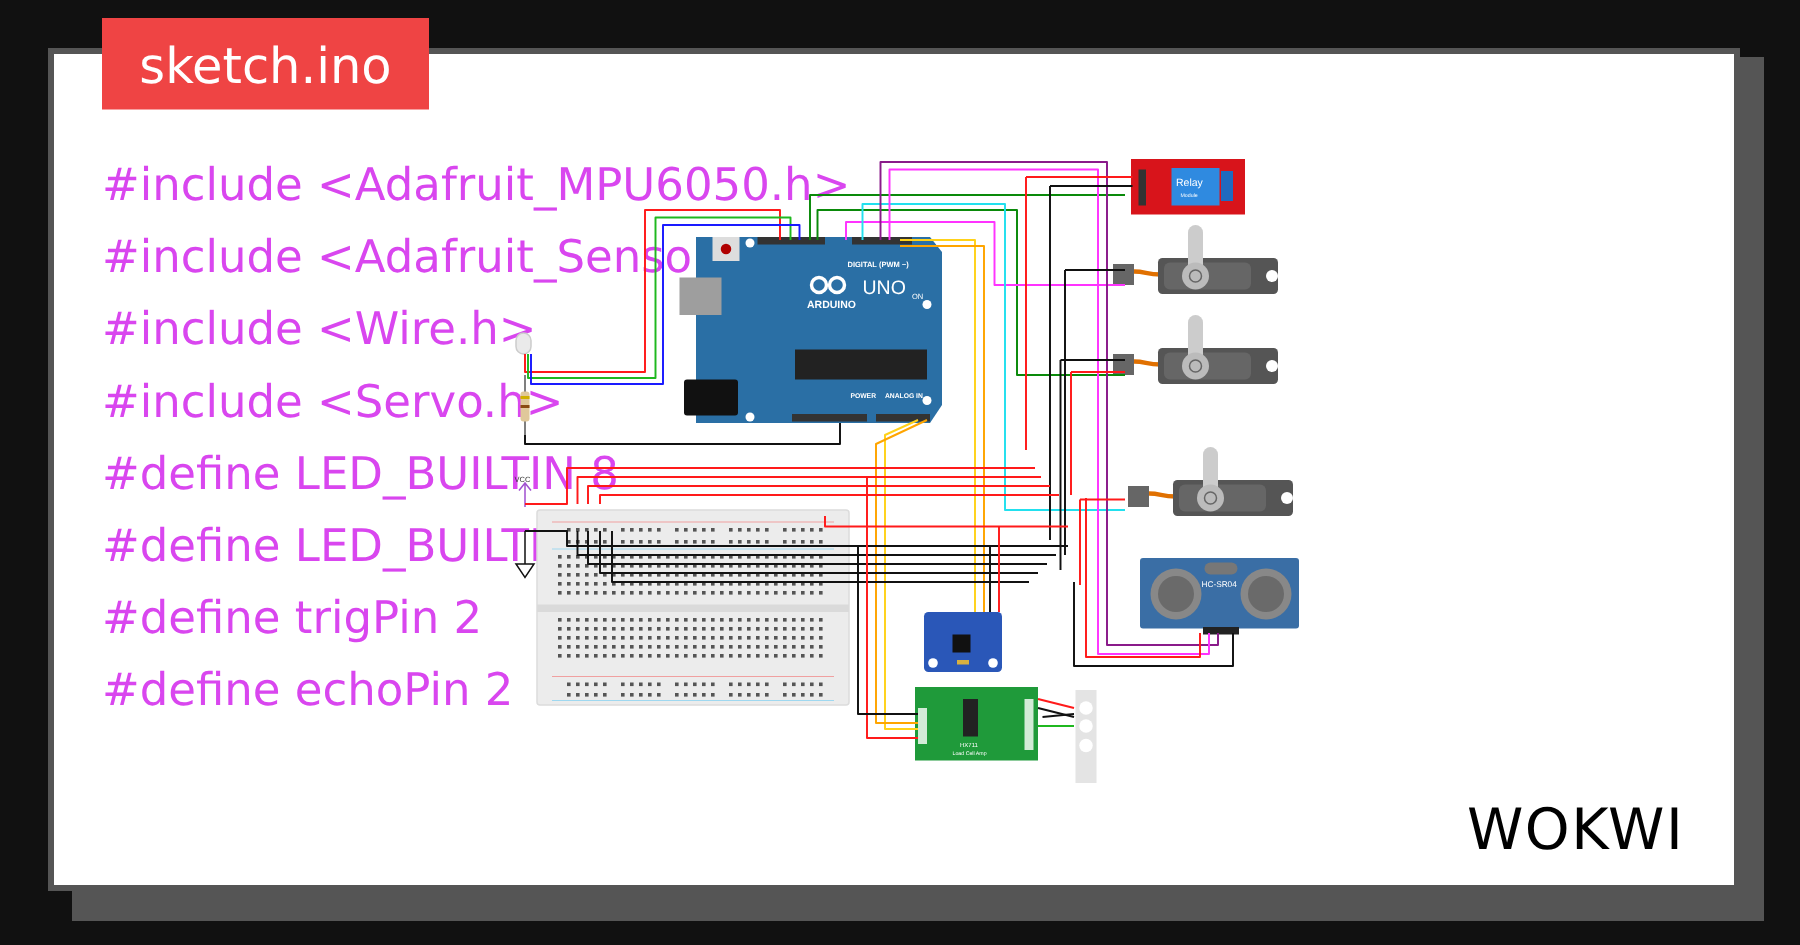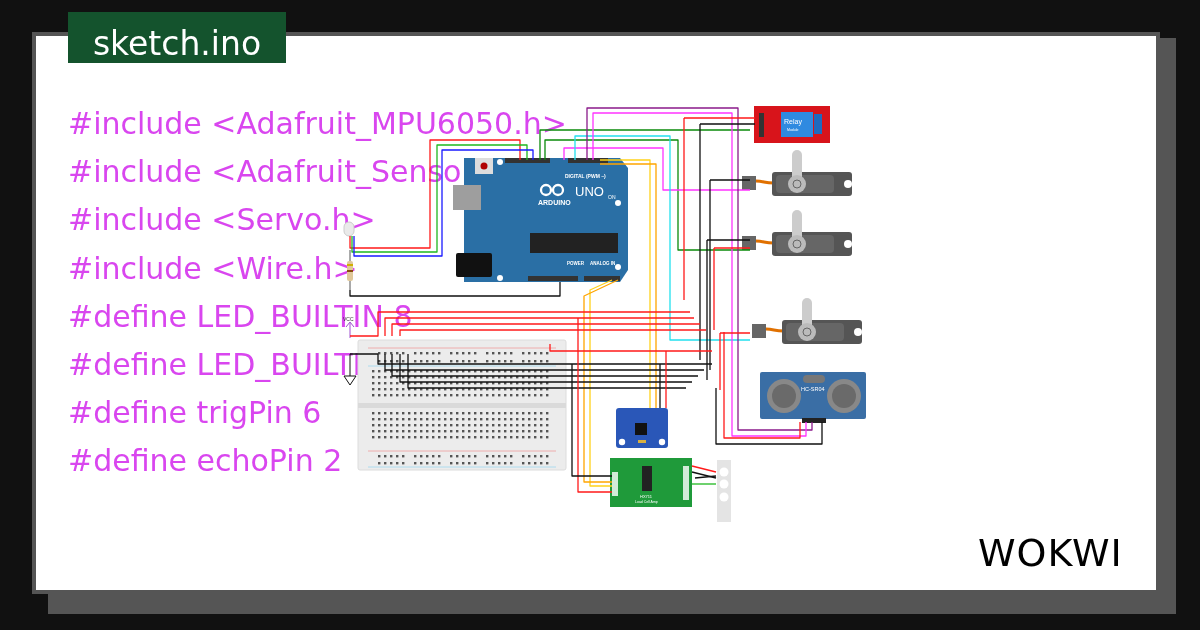--- a/index.html
+++ b/index.html
@@ -1,32 +1,32 @@
 <!DOCTYPE html>
 <html><head>
 <meta charset="utf-8">
 <style>
   html,body{margin:0;padding:0;}
   body{width:1200px;height:630px;background:#111111;position:relative;overflow:hidden;font-family:"Liberation Sans",sans-serif;}
   .shadow{position:absolute;left:48px;top:38px;width:1128px;height:576px;background:#555555;}
   .card{position:absolute;left:32px;top:32px;width:1128px;height:562px;background:#ffffff;border:4px solid #555555;box-sizing:border-box;overflow:hidden;}
-  .file-tab{position:absolute;left:68px;top:12px;width:218px;height:51px;background:#14532d;color:#ffffff;font-family:"DejaVu Sans",sans-serif;font-size:33px;line-height:63px;text-align:center;z-index:5;}
+  .file-tab{position:absolute;left:68px;top:12px;width:218px;height:61px;background:#ef4444;color:#ffffff;font-family:"DejaVu Sans",sans-serif;font-size:33px;line-height:63px;text-align:center;z-index:5;}
   .code{position:absolute;left:68px;top:100px;font-family:"DejaVu Sans",sans-serif;font-size:30px;color:#d946ef;line-height:48.2px;z-index:1;white-space:pre;}
   .code div{height:48.2px;}
   .diagram{position:absolute;left:0;top:0;width:1200px;height:630px;z-index:2;}
   .logo{position:absolute;left:978px;top:528px;width:170px;height:48px;z-index:4;}
 </style>
 </head>
 <body>
 
 <div class="shadow"></div>
 <div class="card"></div>
 <div class="file-tab">sketch.ino</div>
 
-<div class="code" id="code"><div>#include &lt;Adafruit_MPU6050.h&gt;</div><div>#include &lt;Adafruit_Sensor.h&gt;</div><div>#include &lt;Servo.h&gt;</div><div>#include &lt;Wire.h&gt;</div><div>#define LED_BUILTIN 8</div><div>#define LED_BUILTIN 12</div><div>#define trigPin 6</div><div>#define echoPin 2</div></div>
+<div class="code" id="code"><div>#include &lt;Adafruit_MPU6050.h&gt;</div><div>#include &lt;Adafruit_Sensor.h&gt;</div><div>#include &lt;Wire.h&gt;</div><div>#include &lt;Servo.h&gt;</div><div>#define LED_BUILTIN 8</div><div>#define LED_BUILTIN 12</div><div>#define trigPin 2</div><div>#define echoPin 2</div></div>
 
 <svg class="diagram" viewBox="0 0 1200 630" xmlns="http://www.w3.org/2000/svg">
 
   <g>
     <rect x="358" y="340" width="208" height="130" rx="2" fill="#ececec" stroke="#dcdcdc"></rect>
     <rect x="358" y="403" width="208" height="5" fill="#dadada"></rect>
     <line x1="368" y1="348" x2="556" y2="348" stroke="#f0a0a0" stroke-width="0.8"></line>
     <line x1="368" y1="366" x2="556" y2="366" stroke="#9fd8f0" stroke-width="0.8"></line>
     <line x1="368" y1="451" x2="556" y2="451" stroke="#f0a0a0" stroke-width="0.8"></line>
     <line x1="368" y1="467" x2="556" y2="467" stroke="#9fd8f0" stroke-width="0.8"></line>

